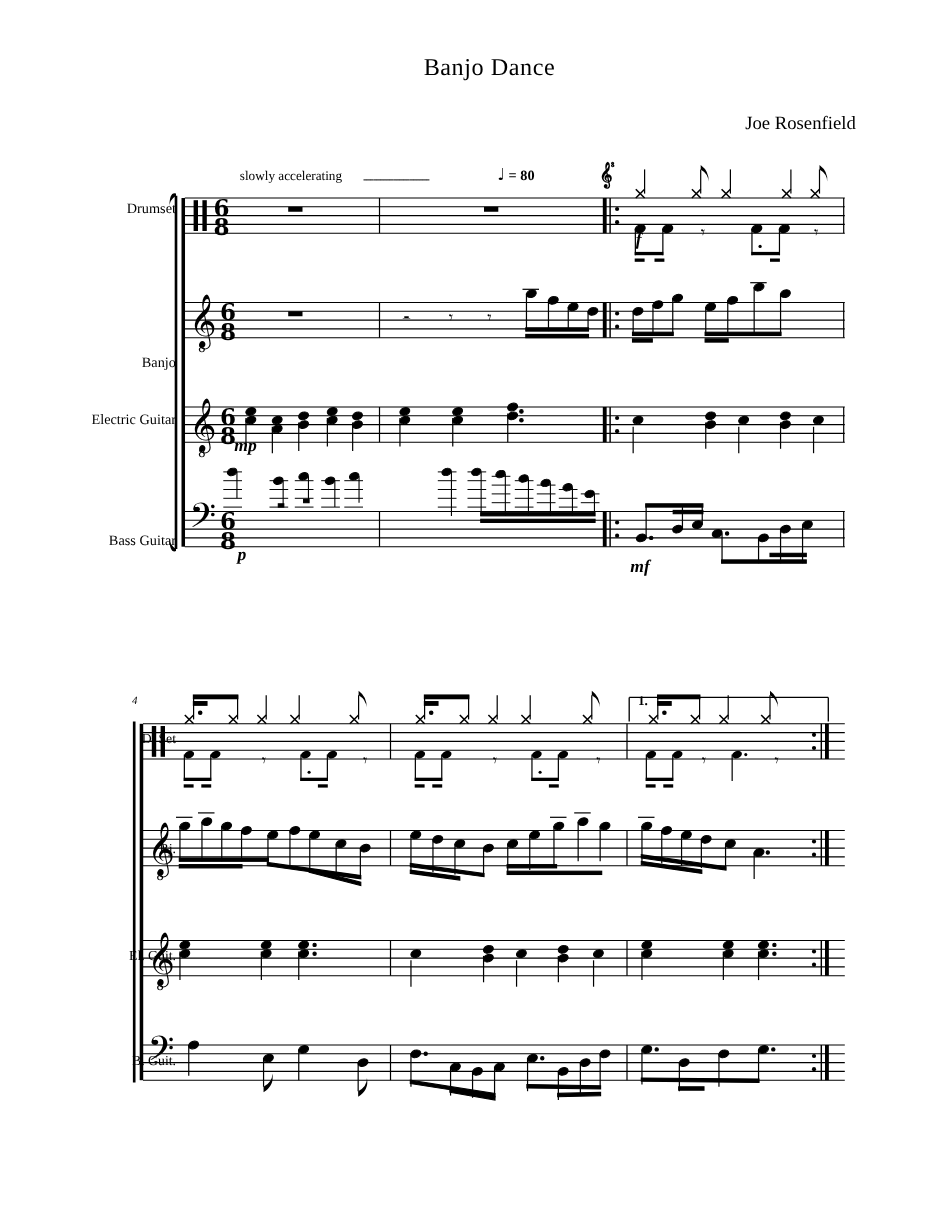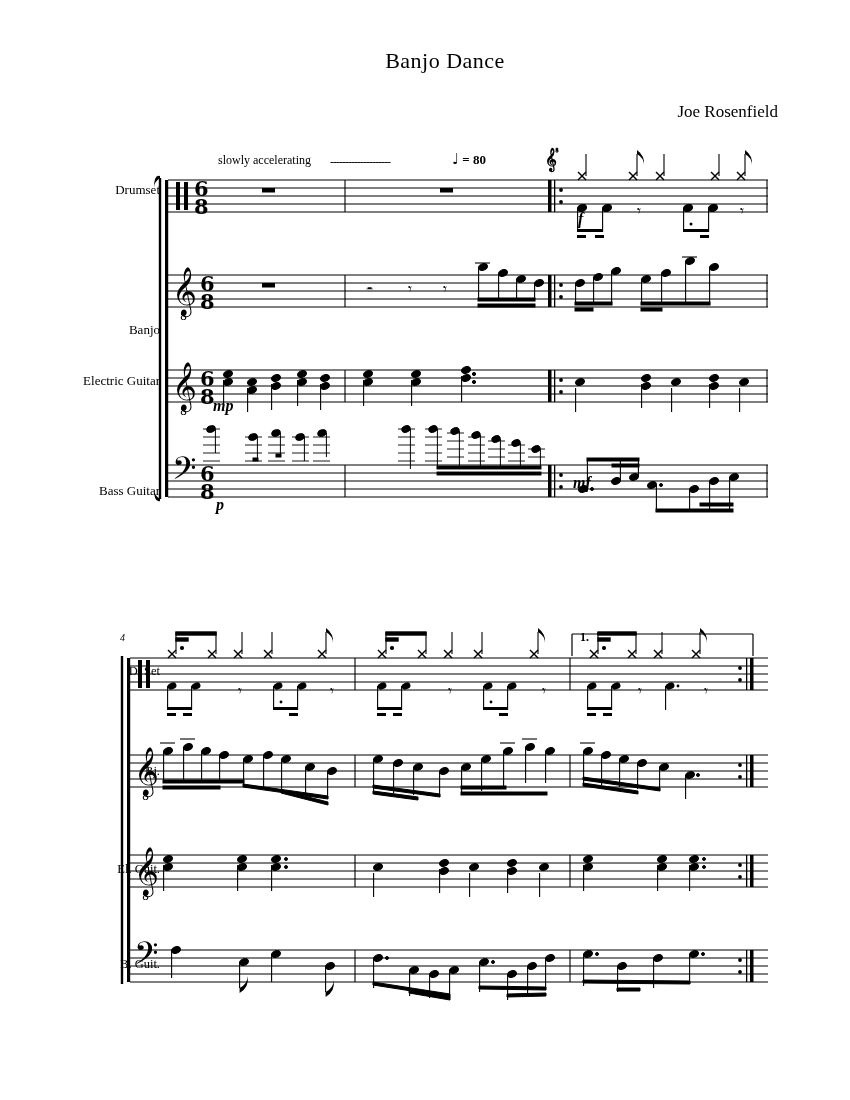--- a/index.html
+++ b/index.html
@@ -109,21 +109,21 @@
   <div class="tempo-bold" style="top:148px; left:545px; font-size:20px;">𝄟</div>
 
   <div class="inst-label" style="top:182px; left:95px; width:65px;">Drumset</div>
   <div class="inst-label" style="top:278px; left:105px; width:55px;margin-top:44px;">Banjo</div>
   <div class="inst-label" style="top:373px; left:60px; width:100px;">Electric Guitar</div>
   <div class="inst-label" style="top:473px; left:70px; width:90px;margin-top:10px;">Bass Guitar</div>
 
   <div class="dyn" style="top:210px; left:578px;">f</div>
   <div class="dyn" style="top:397px; left:213px;">mp</div>
   <div class="dyn" style="top:496px; left:216px;">p</div>
-  <div class="dyn" style="top:474px; left:573px;">mf</div>
+  <div class="dyn" style="top:507px; left:573px;">mf</div>
 
   <svg class="sys" style="top:140px; left:0px;" width="850" height="400" viewBox="0 0 850 400">
     <g stroke="#000" stroke-width="1" fill="none">
 
       <line x1="168" y1="40" x2="768" y2="40"></line>
       <line x1="168" y1="48" x2="768" y2="48"></line>
       <line x1="168" y1="56" x2="768" y2="56"></line>
       <line x1="168" y1="64" x2="768" y2="64"></line>
       <line x1="168" y1="72" x2="768" y2="72"></line>
 

